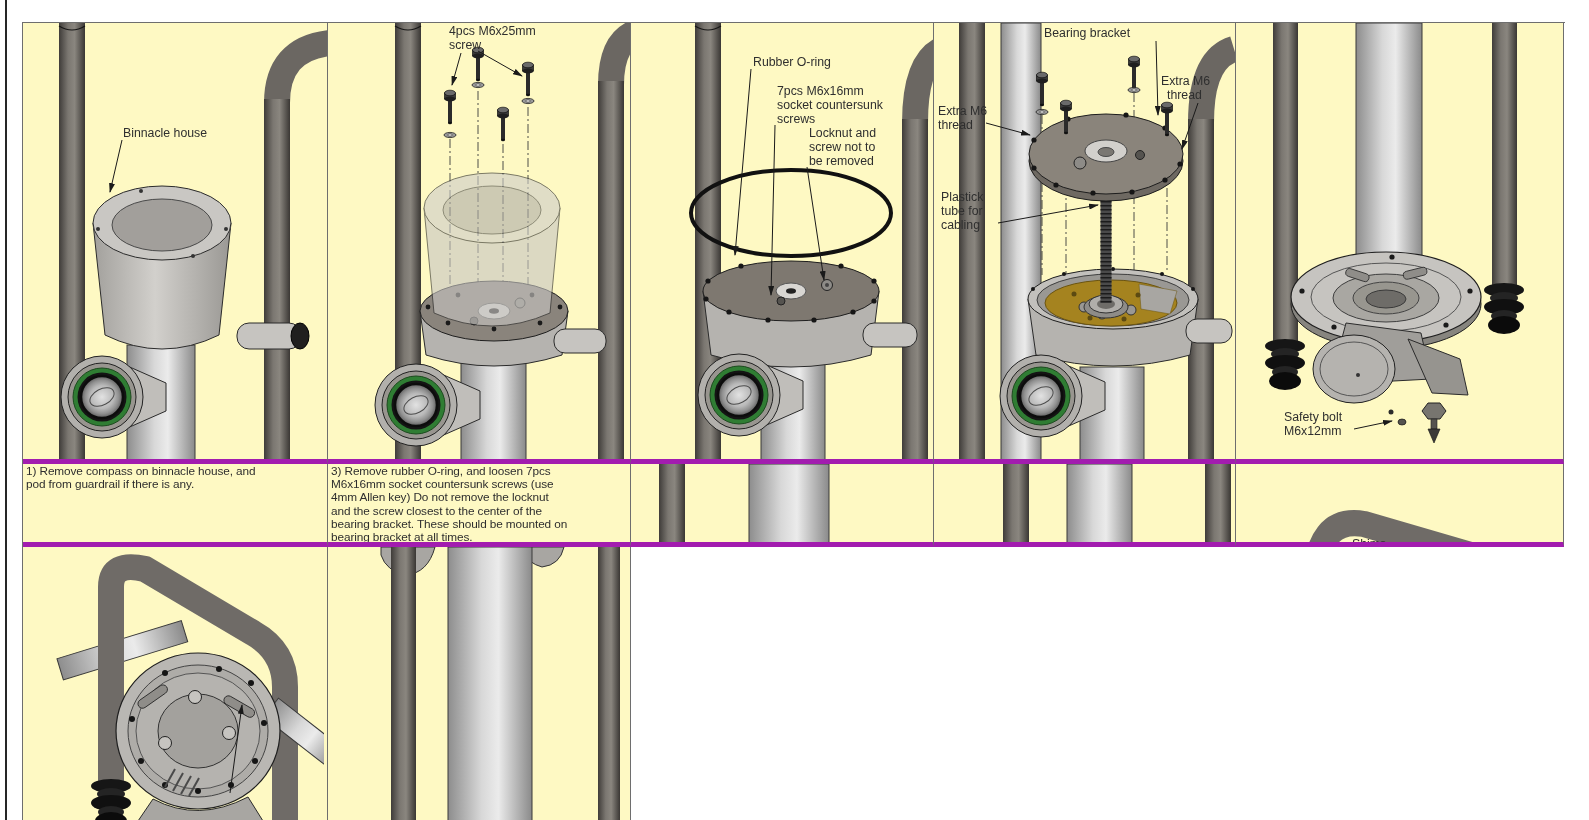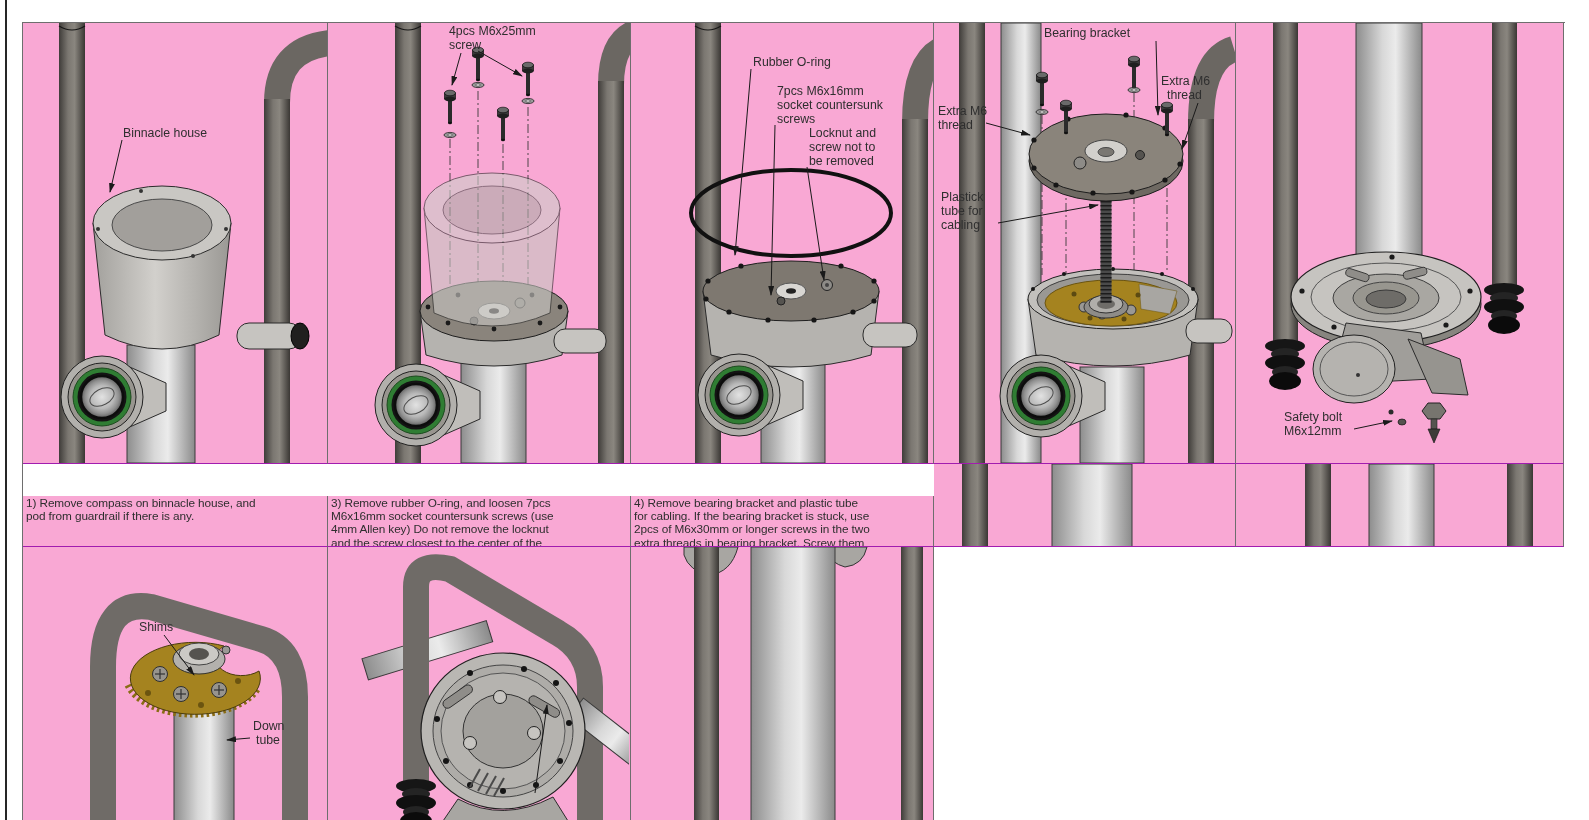--- a/index.html
+++ b/index.html
@@ -3,23 +3,23 @@
 <meta charset="utf-8">
 <style>
   html,body{margin:0;padding:0;background:#fff;}
   .sheet{position:relative;width:1589px;height:820px;background:#fff;overflow:hidden;
          font-family:"Liberation Sans",sans-serif;}
   .left-rule{position:absolute;left:5px;top:0;width:2px;height:820px;background:#262626;}
   .grid{position:absolute;left:22px;top:22px;width:1542px;
         display:grid;grid-template-columns:305px 303px 303px 302px 328px;
         grid-template-rows:441px 83px 400px;
         border-top:1px solid #6e6e6e;border-left:1px solid #6e6e6e;}
-  .cell{border-right:1px solid #6e6e6e;border-bottom:1px solid #a21caf;
-        box-sizing:border-box;position:relative;overflow:hidden;background:#f9a8d4;}
-  .cap{padding:1px 3px;margin-top:32px;}
+  .cell{border-right:1px solid #6e6e6e;border-bottom:5px solid #a21caf;
+        box-sizing:border-box;position:relative;overflow:hidden;background:#fef9c3;}
+  .cap{padding:1px 3px;}
   .cap-text{font-size:11.8px;line-height:13.2px;color:#2e2e2e;white-space:pre-line;letter-spacing:-0.1px;}
   svg{display:block;}
   text{font-family:"Liberation Sans",sans-serif;font-size:12.3px;fill:#2f2f2f;}
   .ldr{stroke:#1a1a1a;stroke-width:1;fill:none;}
   .dashdot{stroke:#3a3a3a;stroke-width:0.9;fill:none;stroke-dasharray:9 3 2 3;}
 </style>
 </head>
 <body>
 
 <div class="sheet">
@@ -356,28 +356,20 @@
 pod from guardrail if there is any.</div>
     </div>
     <div class="cell cap">
       <div class="cap-text">3) Remove rubber O-ring, and loosen 7pcs
 M6x16mm socket countersunk screws (use
 4mm Allen key) Do not remove the locknut
 and the screw closest to the center of the
 bearing bracket. These should be mounted on
 bearing bracket at all times.</div>
     </div>
-    <div class="cell cap">
-      <div class="cap-text">4) Remove bearing bracket and plastic tube
-for cabling. If the bearing bracket is stuck, use
-2pcs of M6x30mm or longer screws in the two
-extra threads in bearing bracket. Screw them
-to the bottom, and keep turning to lift the
-bracket.</div>
-    </div>
 
     <div class="cell">
       <svg width="304" height="274" viewBox="0 0 304 274">
         <rect x="28" y="0" width="26" height="274" fill="url(#gRail)"></rect>
         <rect x="118" y="0" width="80" height="274" fill="url(#gTube)" stroke="#3a3a3a"></rect>
         <ellipse cx="165" cy="305" rx="96" ry="42" fill="#c2c0bc" stroke="#1f1f1f"></ellipse>
       </svg>
     </div>
 
     <div class="cell">

